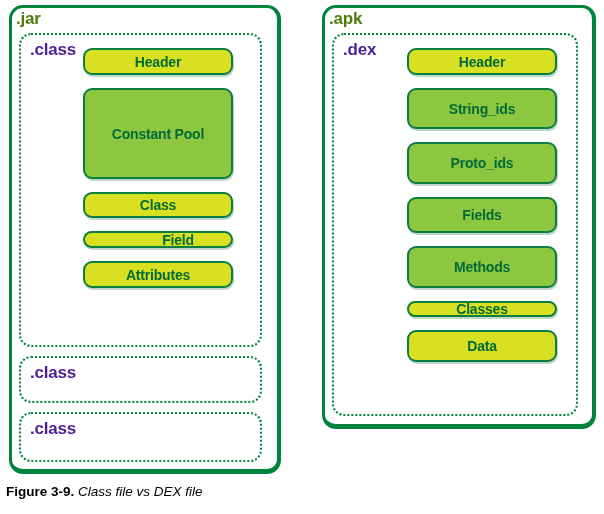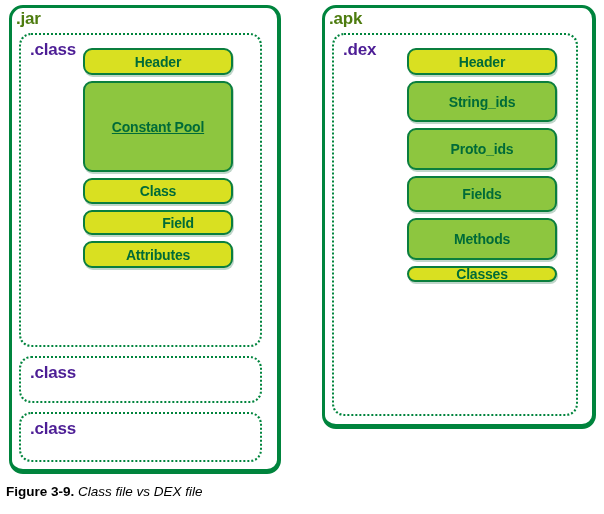--- a/index.html
+++ b/index.html
@@ -57,21 +57,21 @@
   .dot-dex        { left: 7px; top: 25px; width: 246px; height: 383px; }
   .stack {
     position: absolute;
     width: 150px;
   }
   .stack-jar { left: 62px; top: 13px; }
   .stack-dex { left: 73px; top: 13px; }
   .item {
     box-sizing: border-box;
     width: 150px;
-    margin-bottom: 6px;
+    margin-bottom: 13px;
     border: 2px solid #0a7e3e;
     border-radius: 9px;
     display: flex;
     align-items: center;
     justify-content: center;
     font-size: 14px;
     font-weight: bold;
     color: #006b38;
     letter-spacing: -0.2px;
     box-shadow: 1px 2px 0 rgba(0, 90, 45, 0.25);
@@ -93,23 +93,23 @@
 
 <div class="canvas">
 
   <div class="panel panel-jar">
     <div class="panel-label">.jar</div>
 
     <div class="dotted dot-class-main">
       <div class="dotted-label">.class</div>
       <div class="stack stack-jar" id="jar-stack">
           <div class="item yellow" style="height: 27px;">Header</div>
-          <div class="item green" style="height: 91px; text-decoration: underline;">Constant Pool</div>
+          <div class="item green" style="height: 91px;">Constant Pool</div>
           <div class="item yellow" style="height: 26px;">Class</div>
-          <div class="item yellow" style="height: 25px; padding-left: 40px;">Field</div>
+          <div class="item yellow" style="height: 17px; padding-left: 40px;">Field</div>
           <div class="item yellow" style="height: 27px;">Attributes</div>
         </div>
     </div>
 
     <div class="dotted dot-class-2">
       <div class="dotted-label">.class</div>
     </div>
 
     <div class="dotted dot-class-3">
       <div class="dotted-label">.class</div>
@@ -121,20 +121,21 @@
 
     <div class="dotted dot-dex">
       <div class="dotted-label">.dex</div>
       <div class="stack stack-dex" id="dex-stack">
           <div class="item yellow" style="height: 27px;">Header</div>
           <div class="item green" style="height: 41px;">String_ids</div>
           <div class="item green" style="height: 42px;">Proto_ids</div>
           <div class="item green" style="height: 36px;">Fields</div>
           <div class="item green" style="height: 42px;">Methods</div>
           <div class="item yellow" style="height: 16px;">Classes</div>
+          <div class="item yellow" style="height: 32px;">Data</div>
         </div>
     </div>
   </div>
 
   <div class="caption">
     <span class="cap-prefix">Figure 3-9.</span>
     <span class="cap-text">Class file vs DEX file</span>
   </div>
 
 </div>

